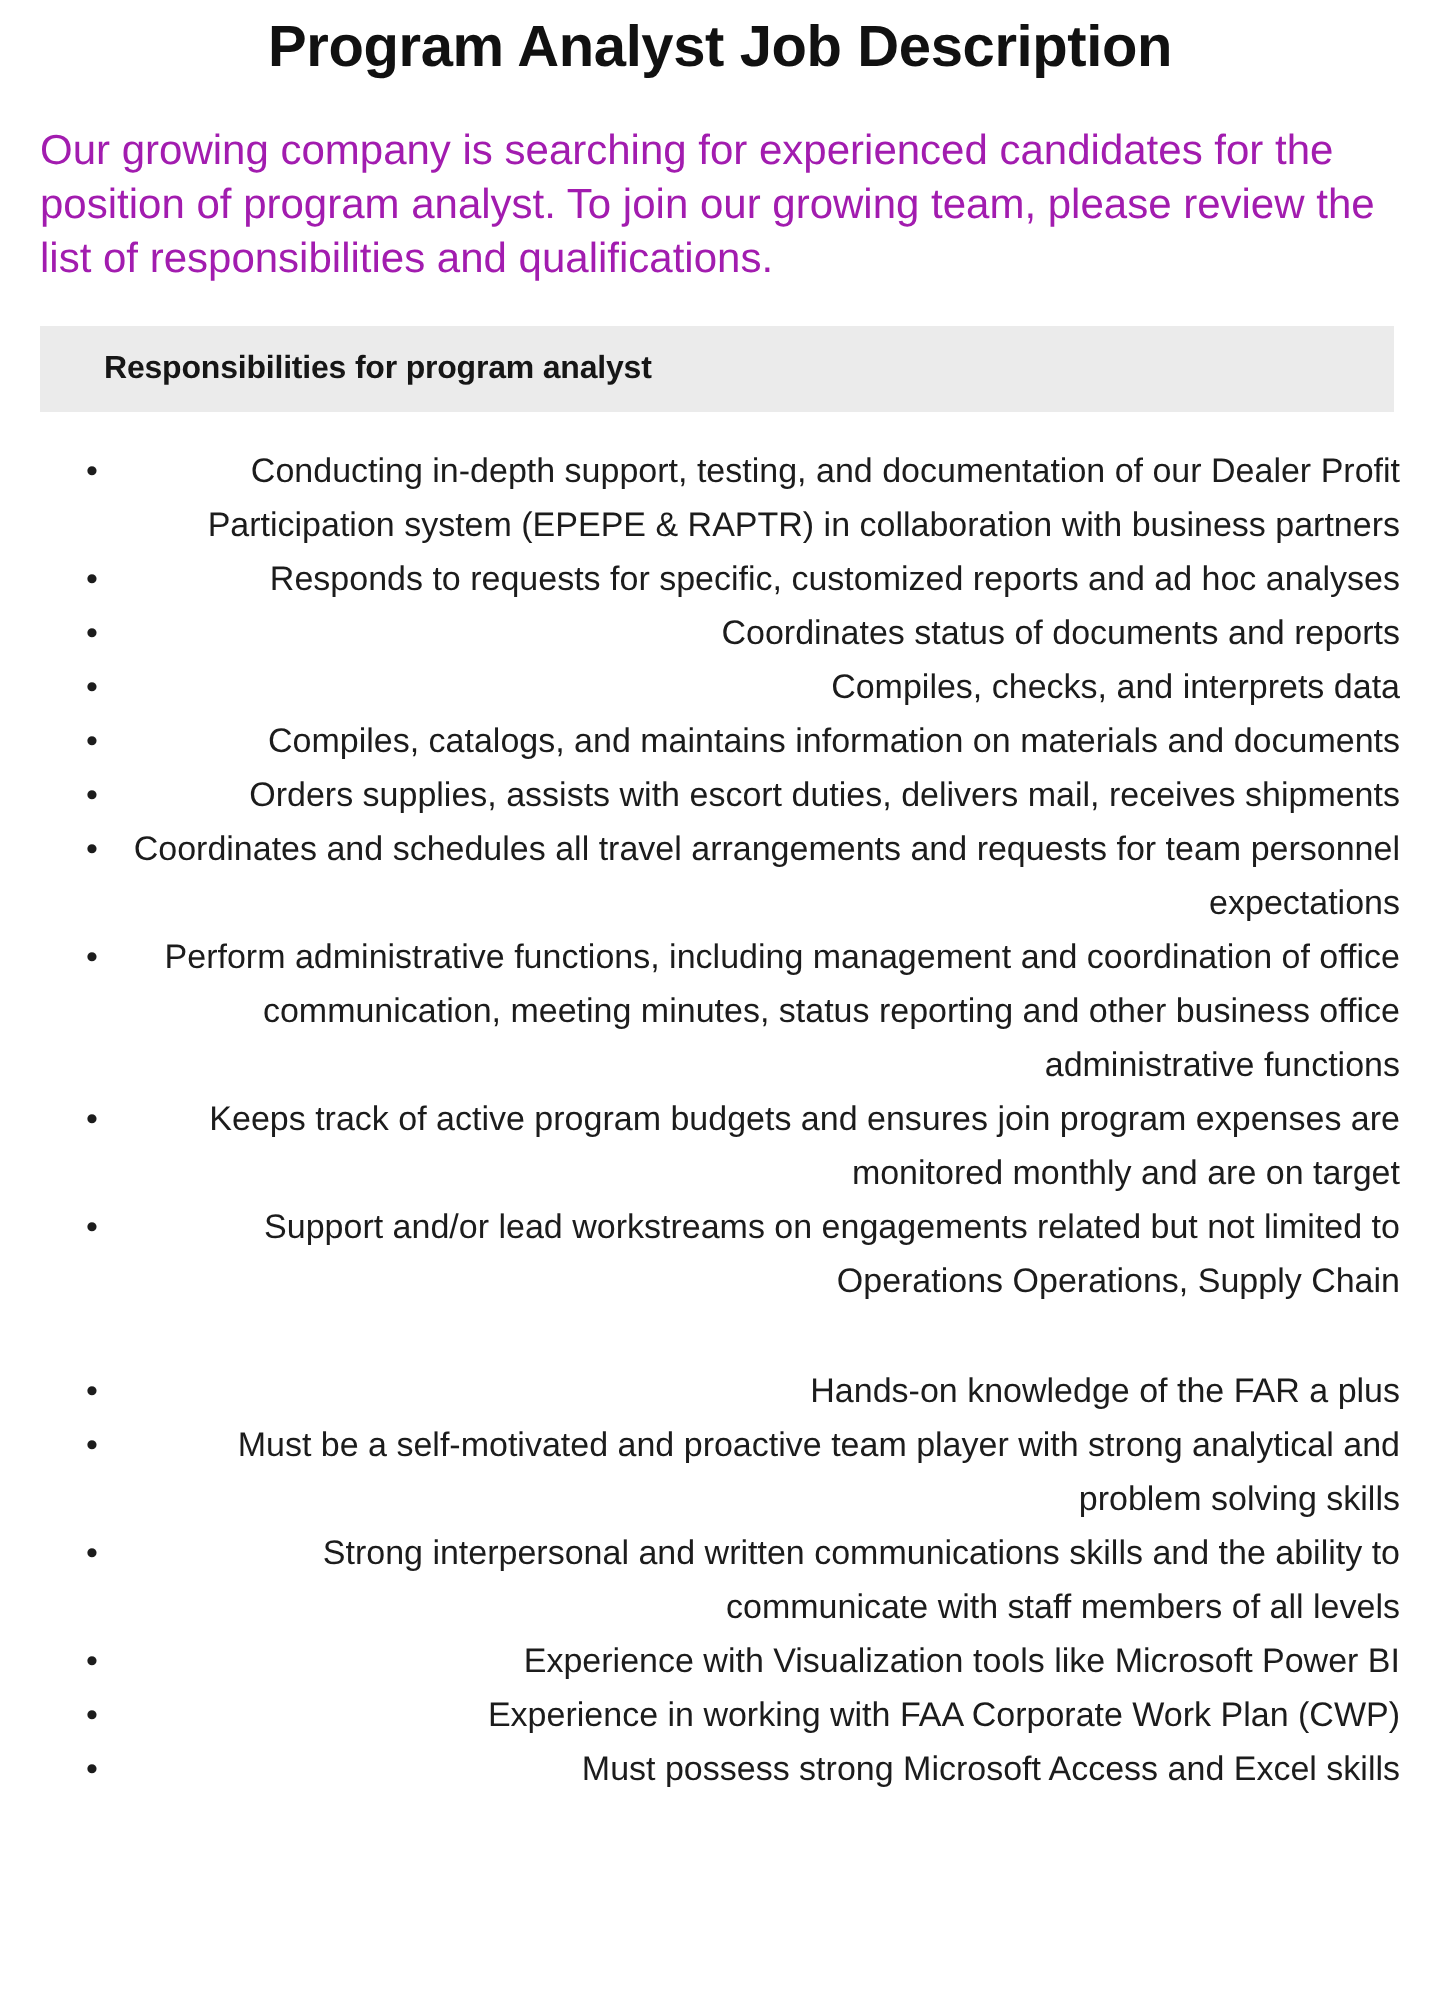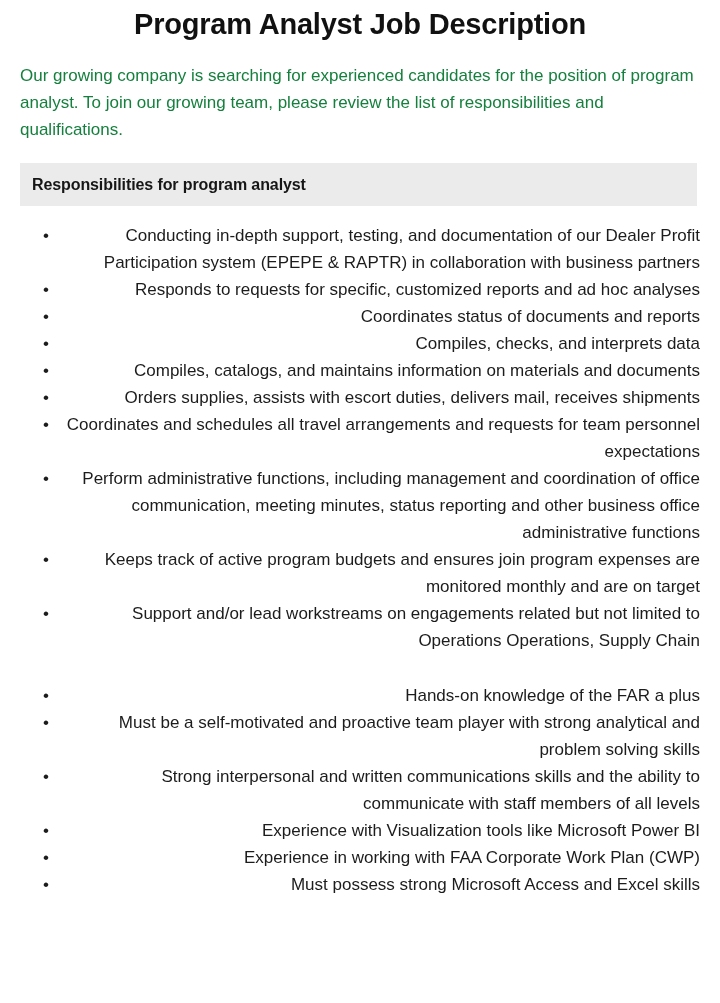--- a/index.html
+++ b/index.html
@@ -31,41 +31,41 @@
     text-align: center;
     letter-spacing: -0.2px;
     color: #111111;
     padding-top: 4px;
     line-height: 40px;
   }
 
   
   .intro {
     margin: 18px 20px 0 20px;
-    font-size: 17px;
+    font-size: 21px;
     line-height: 27px;
-    color: #15803d;
+    color: #a21caf;
     max-width: 676px;
   }
 
   
   .section {
     margin-top: 20px;
   }
   .section.second {
     margin-top: 28px;
   }
 
   .section-header {
     margin: 0 23px 0 20px;
     background: #ebebeb;
     height: 43px;
     display: flex;
     align-items: center;
-    padding-left: 12px;
+    padding-left: 32px;
   }
 
   .section-header-label {
     font-size: 16px;
     font-weight: bold;
     color: #161616;
     letter-spacing: -0.1px;
   }
 
   

